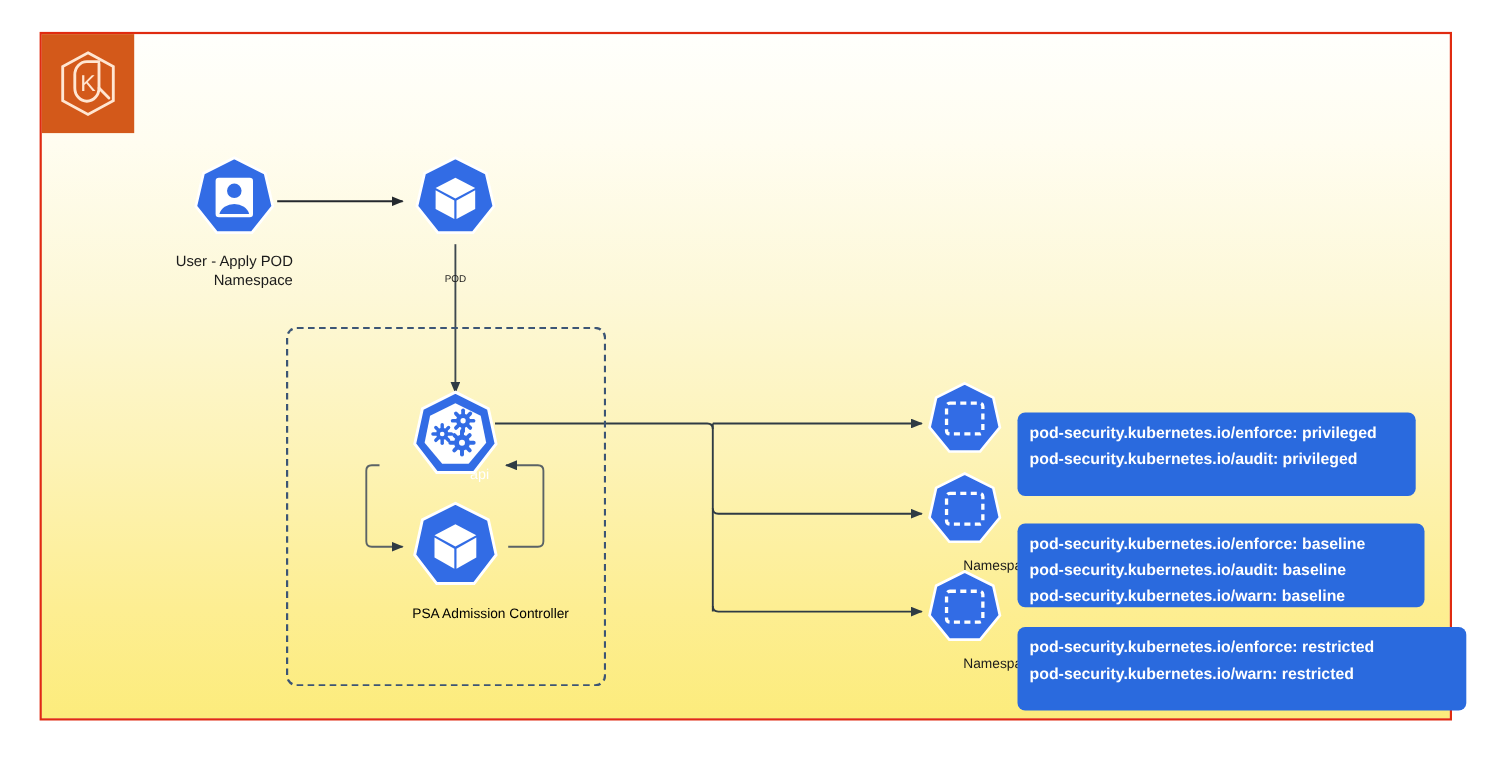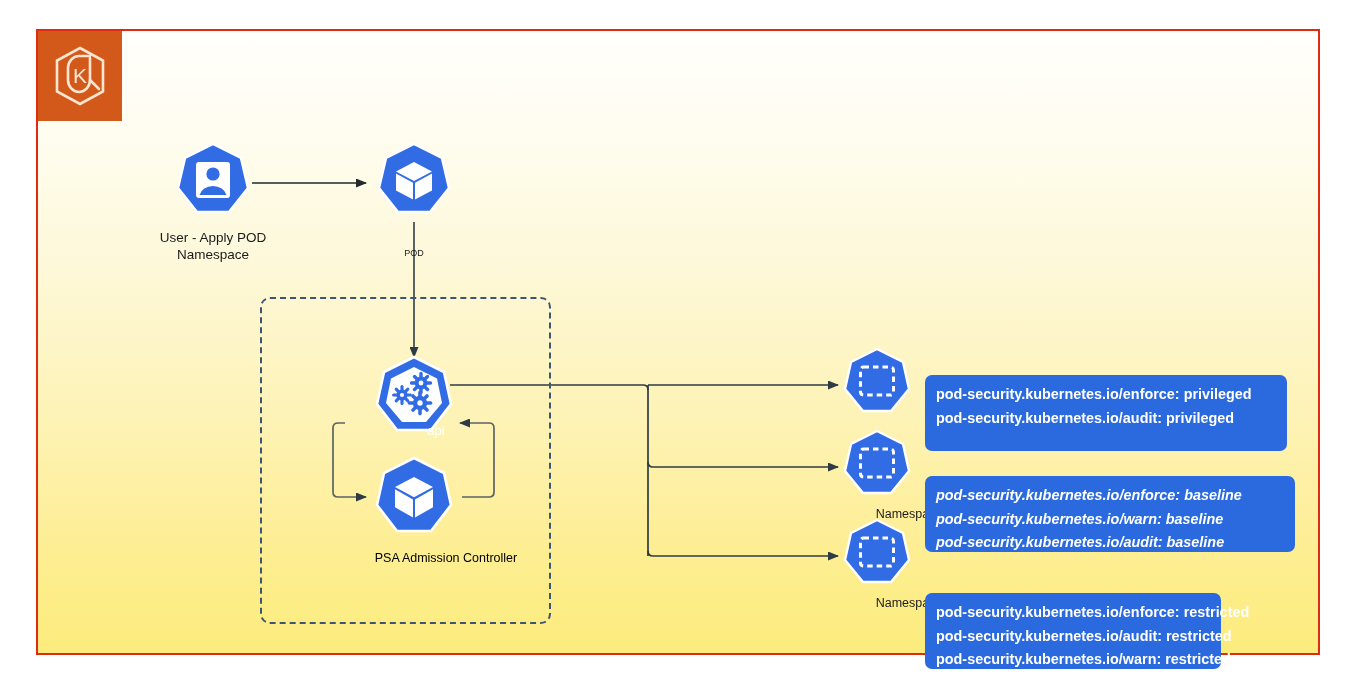--- a/index.html
+++ b/index.html
@@ -59,21 +59,21 @@
   }
   .node .glyph {
     position: absolute;
     transform: translate(-50%, -50%);
   }
   .node .cap {
     position: absolute;
     transform: translateX(-50%);
     white-space: nowrap;
     color: #1b1b1b;
-    text-align: center;
+    text-align: right;
     font-family: "Liberation Sans", sans-serif;
   }
   .cap-lg { font-size: 13.5px; line-height: 17px; }
   .cap-sm { font-size: 9px; line-height: 11px; }
   .cap-md { font-size: 12.5px; line-height: 15px; margin-left: 32px; }
   .inner-label {
     position: absolute;
     left: 50%;
     transform: translateX(-50%);
     color: #ffffff;
@@ -278,25 +278,24 @@
       </svg>
     </div>
     <div class="cap cap-md" style="left:0; top:40px;">Namespace</div>
   </div>
 
   <div class="label-box" style="left:925px; top:336px; width:362px; height:76px;">
     <div>pod-security.kubernetes.io/enforce: privileged</div>
     <div>pod-security.kubernetes.io/audit: privileged</div>
   </div>
 
-  <div class="label-box" style="left:925px; top:437px; width:370px; height:76px;font-style:italic;">
+  <div class="label-box" style="left:925px; top:437px; width:370px; height:76px;">
     <div>pod-security.kubernetes.io/enforce: baseline</div>
+    <div>pod-security.kubernetes.io/audit: baseline</div>
     <div>pod-security.kubernetes.io/warn: baseline</div>
-    <div>pod-security.kubernetes.io/audit: baseline</div>
-  </div>
-
-  <div class="label-box" style="left:925px; top:554px; width:296px; height:76px;">
+  </div>
+
+  <div class="label-box" style="left:925px; top:531px; width:408px; height:76px;">
     <div>pod-security.kubernetes.io/enforce: restricted</div>
-    <div>pod-security.kubernetes.io/audit: restricted</div>
     <div>pod-security.kubernetes.io/warn: restricted</div>
   </div>
 
 </div>
 
 </body></html>

